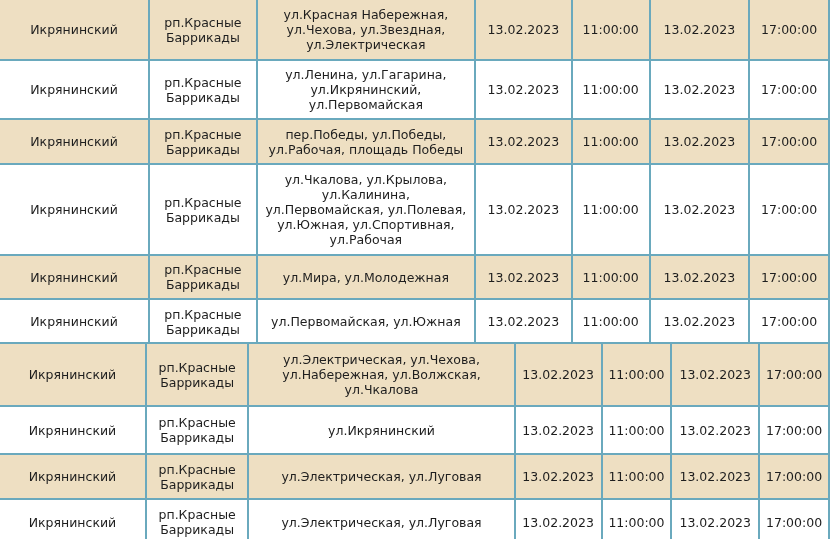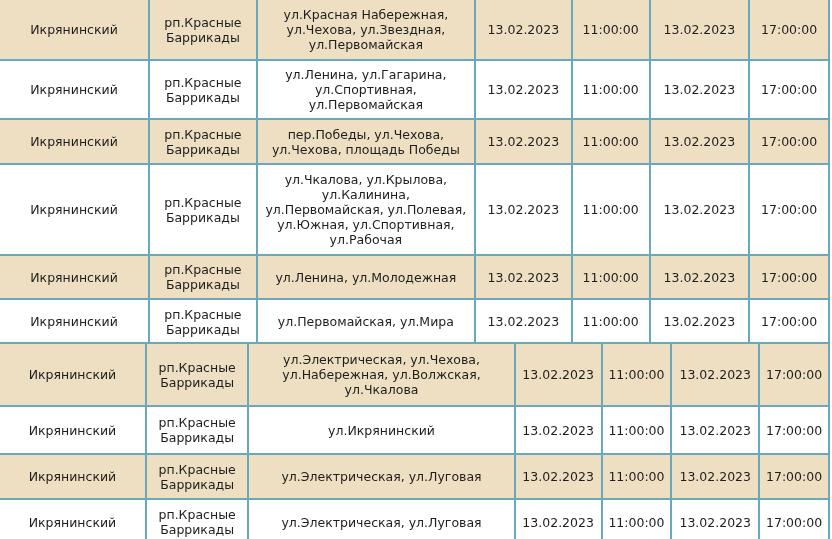--- a/index.html
+++ b/index.html
@@ -23,66 +23,66 @@
       <col style="width:220px">
     <col style="width:97px">
       <col style="width:78px">
       <col style="width:100px">
       <col style="width:80px">
   </colgroup>
   <tbody>
       <tr class="shaded" style="height:61px">
     <td>Икрянинский</td>
     <td>рп.Красные Баррикады</td>
-    <td>ул.Красная Набережная, ул.Чехова, ул.Звездная, ул.Первомайская</td>
+    <td>ул.Красная Набережная, ул.Чехова, ул.Звездная, ул.Электрическая</td>
     <td>13.02.2023</td>
     <td>11:00:00</td>
     <td>13.02.2023</td>
     <td>17:00:00</td>
   </tr>
   <tr class="plain" style="height:59px">
     <td>Икрянинский</td>
     <td>рп.Красные Баррикады</td>
-    <td>ул.Ленина, ул.Гагарина, ул.Спортивная, ул.Первомайская</td>
+    <td>ул.Ленина, ул.Гагарина, ул.Икрянинский, ул.Первомайская</td>
     <td>13.02.2023</td>
     <td>11:00:00</td>
     <td>13.02.2023</td>
     <td>17:00:00</td>
   </tr>
   <tr class="shaded" style="height:45px">
     <td>Икрянинский</td>
     <td>рп.Красные Баррикады</td>
-    <td>пер.Победы, ул.Чехова, ул.Чехова, площадь Победы</td>
+    <td>пер.Победы, ул.Победы, ул.Рабочая, площадь Победы</td>
     <td>13.02.2023</td>
     <td>11:00:00</td>
     <td>13.02.2023</td>
     <td>17:00:00</td>
   </tr>
   <tr class="plain" style="height:91px">
     <td>Икрянинский</td>
     <td>рп.Красные Баррикады</td>
     <td>ул.Чкалова, ул.Крылова, ул.Калинина, ул.Первомайская, ул.Полевая, ул.Южная, ул.Спортивная, ул.Рабочая</td>
     <td>13.02.2023</td>
     <td>11:00:00</td>
     <td>13.02.2023</td>
     <td>17:00:00</td>
   </tr>
   <tr class="shaded" style="height:44px">
     <td>Икрянинский</td>
     <td>рп.Красные Баррикады</td>
-    <td>ул.Ленина, ул.Молодежная</td>
+    <td>ул.Мира, ул.Молодежная</td>
     <td>13.02.2023</td>
     <td>11:00:00</td>
     <td>13.02.2023</td>
     <td>17:00:00</td>
   </tr>
   <tr class="plain" style="height:45px">
     <td>Икрянинский</td>
     <td>рп.Красные Баррикады</td>
-    <td>ул.Первомайская, ул.Мира</td>
+    <td>ул.Первомайская, ул.Южная</td>
     <td>13.02.2023</td>
     <td>11:00:00</td>
     <td>13.02.2023</td>
     <td>17:00:00</td>
   </tr>
 </tbody>
   </table>
 
 <table id="lower">
   <colgroup>

